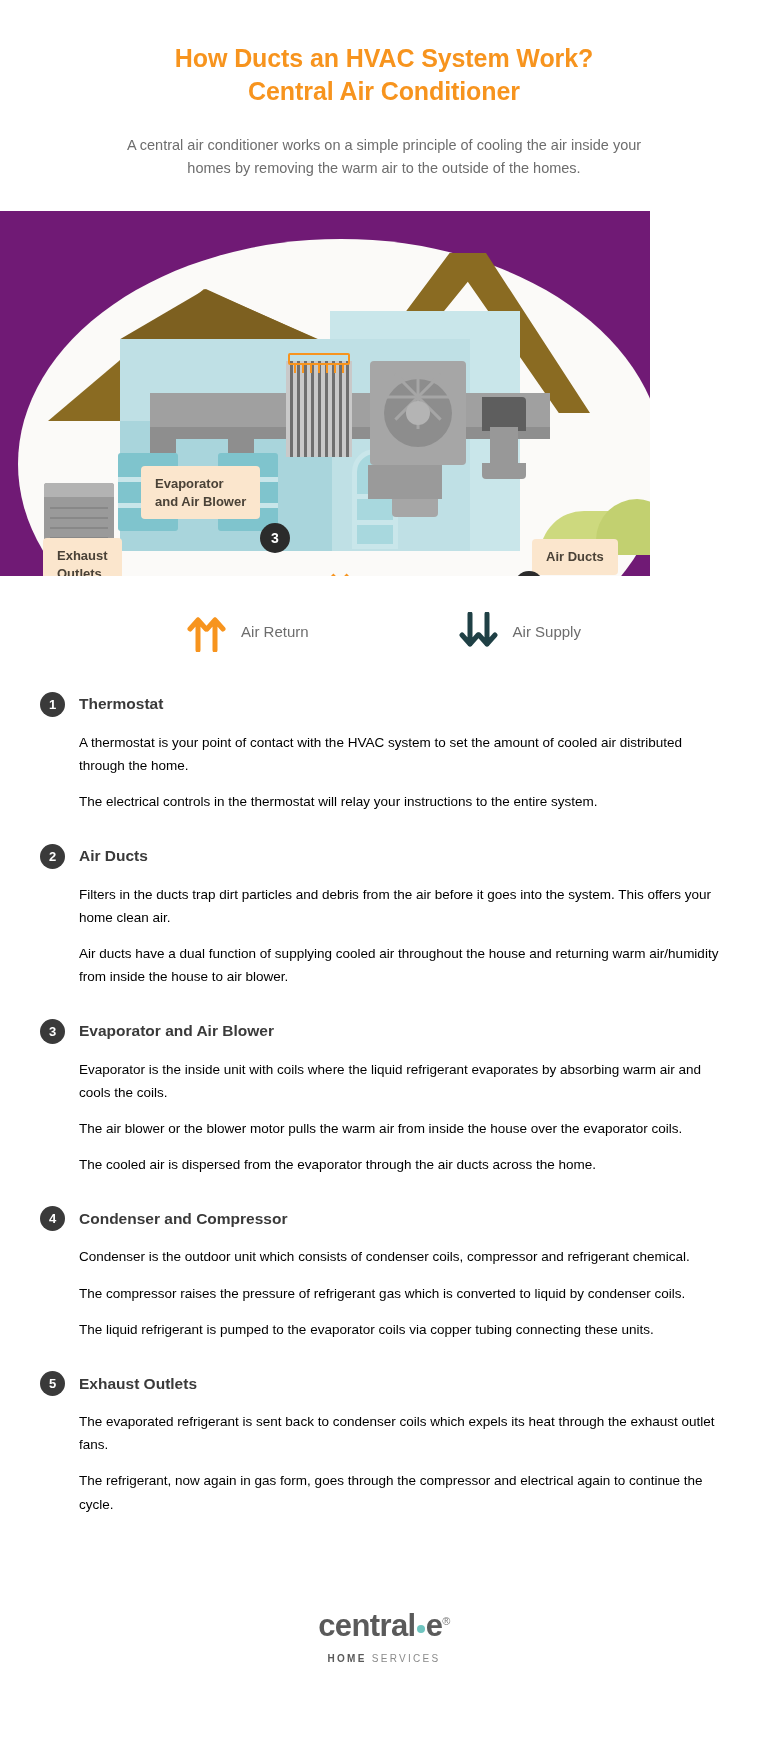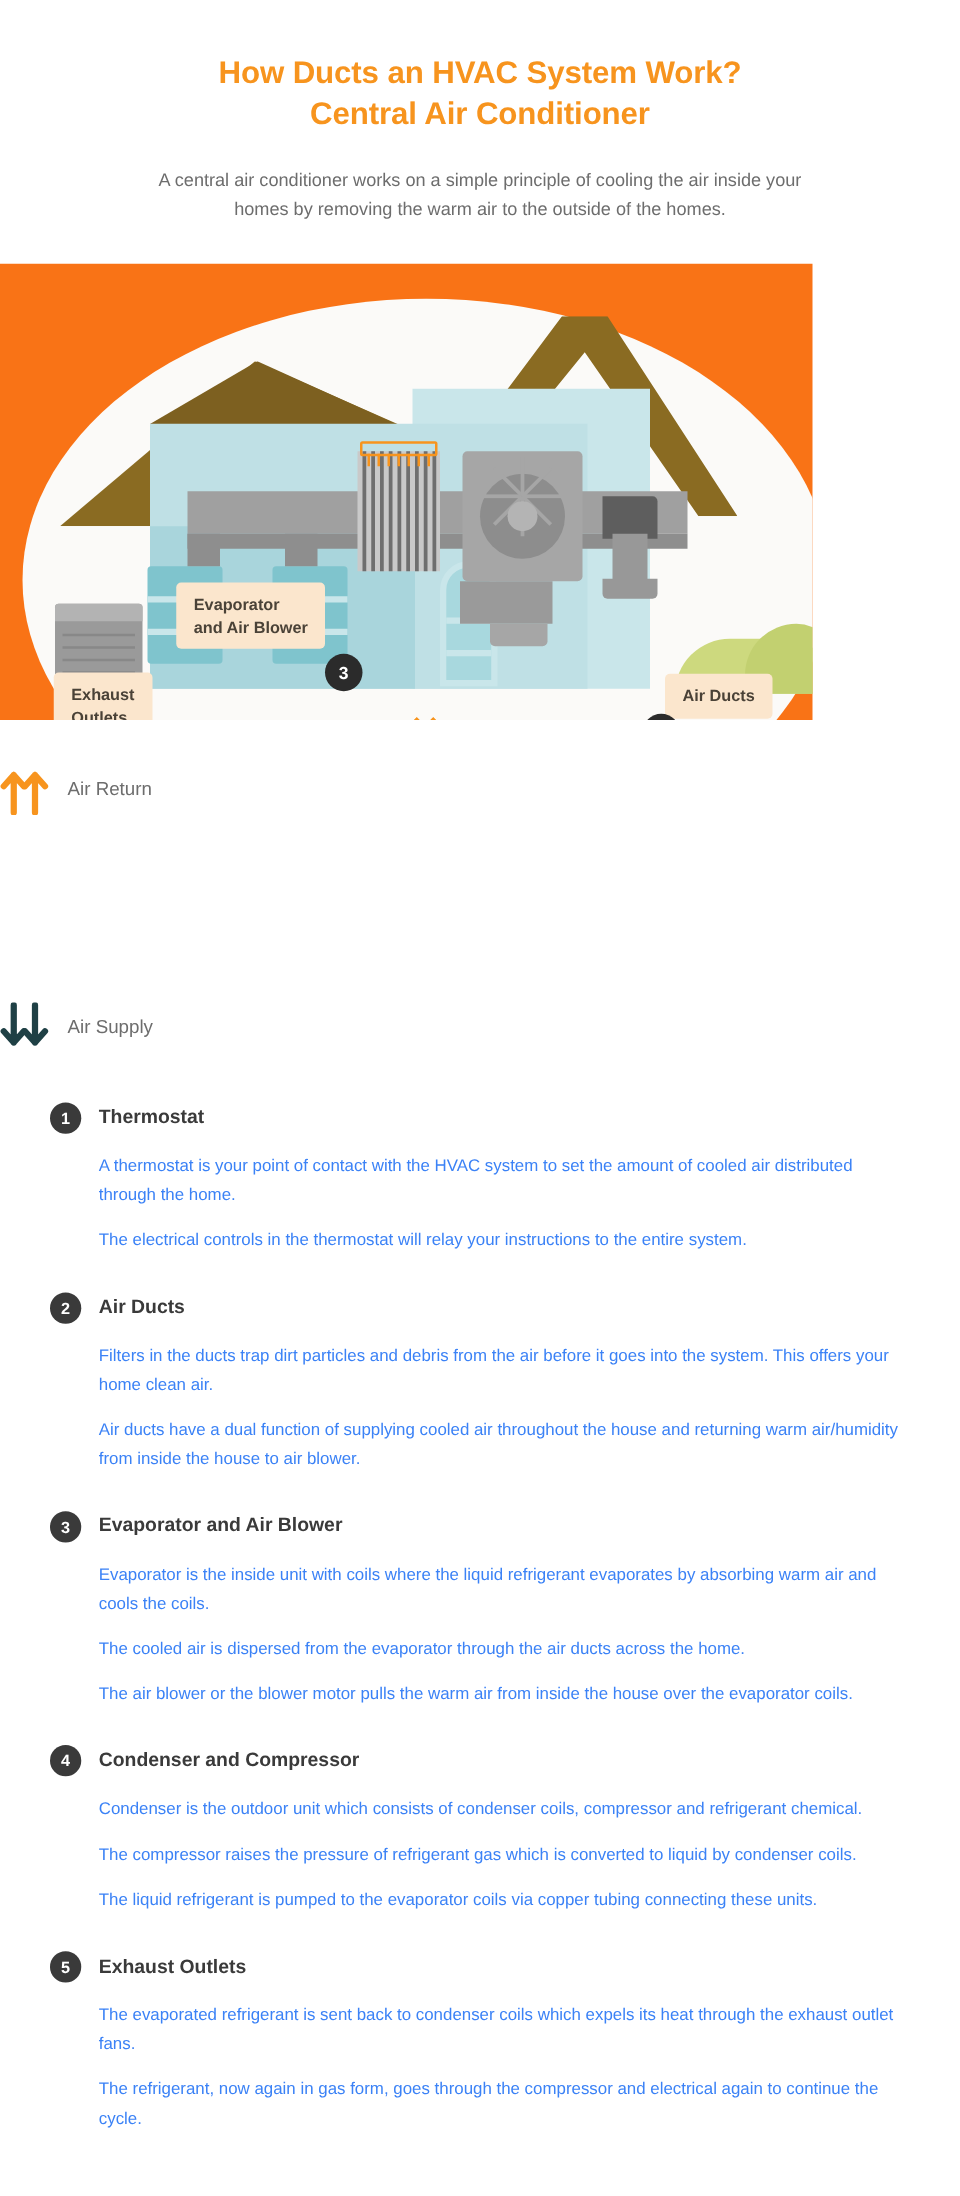--- a/index.html
+++ b/index.html
@@ -27,21 +27,21 @@
     line-height: 1.62;
     padding: 0 48px;
   }
 
   
   .illustration {
     position: relative;
     margin-top: 30px;
     width: 650px;
     height: 365px;
-    background: #f97316;
+    background: #701a75;
     overflow: hidden;
   }
   .ill-inner { position: absolute; inset: 0; }
 
   .halo {
     position: absolute;
     left: 18px; top: 28px;
     width: 646px; height: 450px;
     background: #fbfaf8;
     border-radius: 50%;
@@ -275,21 +275,20 @@
     justify-content: center;
   }
 
   
   .legend {
     display: flex;
     justify-content: center;
     gap: 150px;
     padding: 36px 0 30px 0;
     background: #ffffff;
-    flex-direction: column;
   }
   .legend-item { display: flex; align-items: center; gap: 14px; }
   .legend-label { font-size: 15px; color: #6d6d6d; }
 
   
   .steps { padding: 10px 40px 40px 40px; }
   .step { margin-bottom: 30px; }
   .step-head { display: flex; align-items: center; gap: 14px; margin-bottom: 14px; }
   .step-num {
     width: 25px; height: 25px; flex: 0 0 25px;
@@ -302,21 +301,21 @@
   }
   .step-title {
     font-size: 15.5px;
     font-weight: bold;
     color: #3a3a3a;
   }
   .step-body { padding-left: 39px; }
   .step-para {
     font-size: 13.5px;
     line-height: 1.72;
-    color: #3b82f6;
+    color: #000000;
     margin-bottom: 13px;
   }
   .step-para:last-child { margin-bottom: 0; }
 
   
   .footer {
     padding: 22px 0 46px 0;
     text-align: center;
   }
   .logo-word {
@@ -494,22 +493,22 @@
     </div>
   </div>
 
   <div class="step">
     <div class="step-head">
       <div class="step-num">3</div>
       <div class="step-title">Evaporator and Air Blower</div>
     </div>
     <div class="step-body">
       <p class="step-para">Evaporator is the inside unit with coils where the liquid refrigerant evaporates by absorbing warm air and cools the coils.</p>
+      <p class="step-para">The air blower or the blower motor pulls the warm air from inside the house over the evaporator coils.</p>
       <p class="step-para">The cooled air is dispersed from the evaporator through the air ducts across the home.</p>
-      <p class="step-para">The air blower or the blower motor pulls the warm air from inside the house over the evaporator coils.</p>
     </div>
   </div>
 
   <div class="step">
     <div class="step-head">
       <div class="step-num">4</div>
       <div class="step-title">Condenser and Compressor</div>
     </div>
     <div class="step-body">
       <p class="step-para">Condenser is the outdoor unit which consists of condenser coils, compressor and refrigerant chemical.</p>

